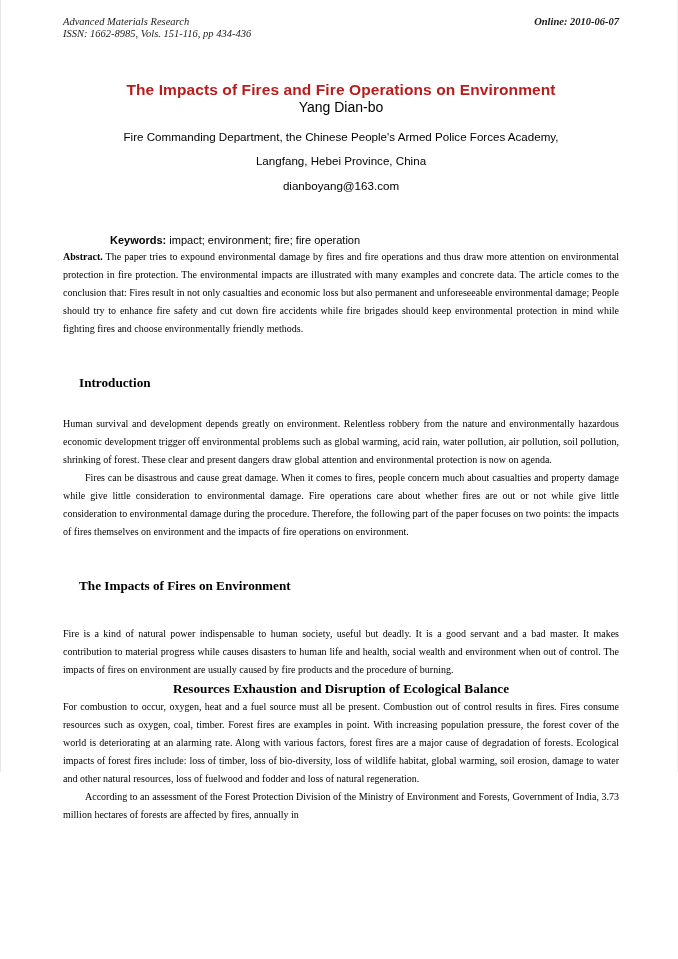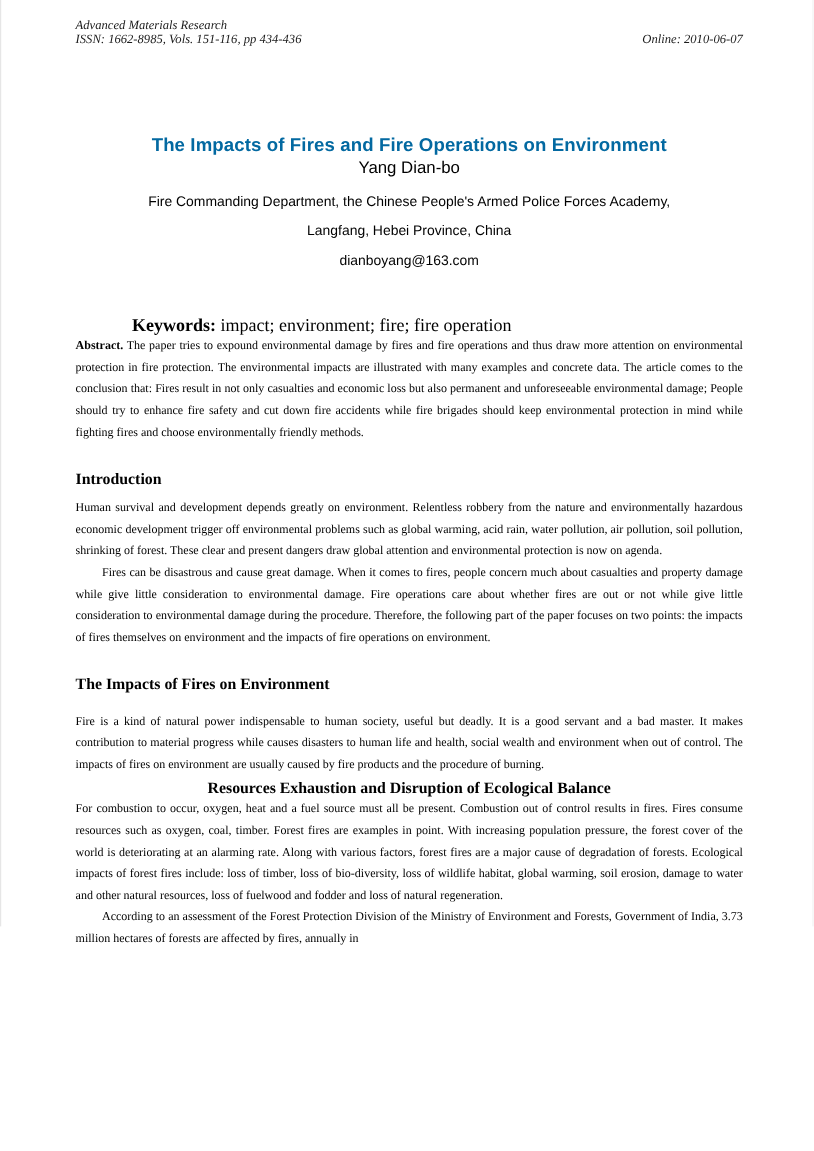--- a/index.html
+++ b/index.html
@@ -36,34 +36,35 @@
     font-family: "Liberation Serif", serif;
     font-style: italic;
     font-size: 10.5px;
     line-height: 11.6px;
     color: #1a1a1a;
   }
   .masthead .line { white-space: nowrap; }
   .masthead .online {
     position: absolute;
     right: 0;
-    top: 12px;
+    top: 0;
     font-style: italic;
     font-size: 10.5px;
+    font-weight: bold;
   }
 
   
   .title {
-    margin-top: 74px;
+    margin-top: 42px;
     text-align: center;
     font-family: "Liberation Sans", sans-serif;
     font-weight: bold;
     font-size: 15.5px;
     letter-spacing: 0.1px;
-    color: #0369a1;
+    color: #b91c1c;
   }
   .author {
     text-align: center;
     font-family: "Liberation Sans", sans-serif;
     font-size: 14px;
   }
   .affil {
     margin-top: 10px;
     text-align: center;
     font-family: "Liberation Sans", sans-serif;
@@ -74,22 +75,22 @@
   .email {
     display: block;
     margin-top: 1px;
     font-family: "Liberation Sans", sans-serif;
     font-size: 11.6px;
   }
 
   
   .keywords {
     margin-top: 35px;
-    font-family: Liberation Serif, serif;
-    font-size: 15px;
+    font-family: Liberation Sans, sans-serif;
+    font-size: 11px;
     line-height: 15px;
     padding-left: 47px;
   }
   .keywords b { font-weight: bold; }
 
   p.body {
     margin: 0;
     font-family: "Liberation Serif", serif;
     font-size: 10px;
     line-height: 18px;
@@ -98,21 +99,21 @@
   }
   .abstract {
     margin-top: 1px;
   }
   .abstract .lead {
     font-family: "Liberation Serif", serif;
     font-weight: bold;
   }
 
   h2.heading {
-    margin: 0;
+    margin: 16px;
     font-family: "Liberation Serif", serif;
     font-weight: bold;
     font-size: 13.2px;
     line-height: 19.2px;
   }
   h3.subheading {
     margin: 0;
     font-family: "Liberation Serif", serif;
     font-weight: bold;
     font-size: 13.2px;

